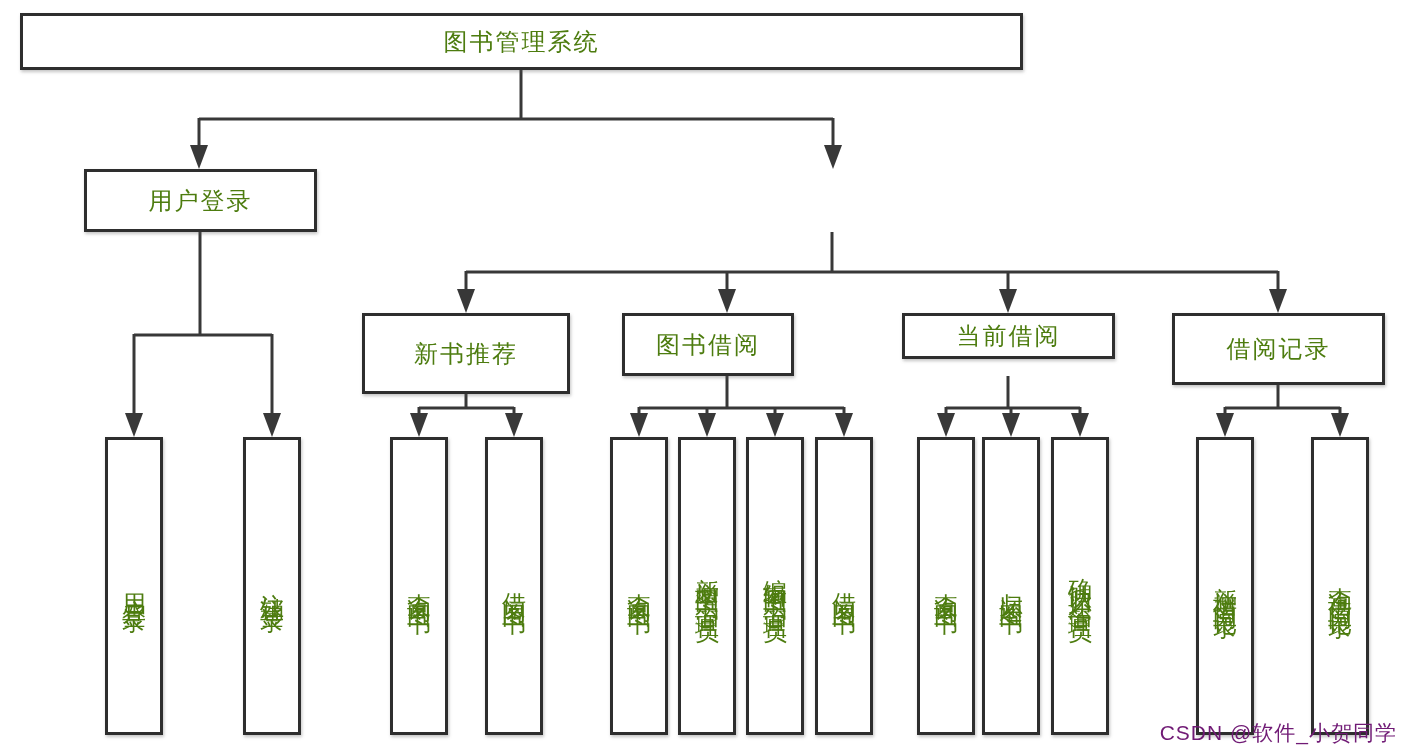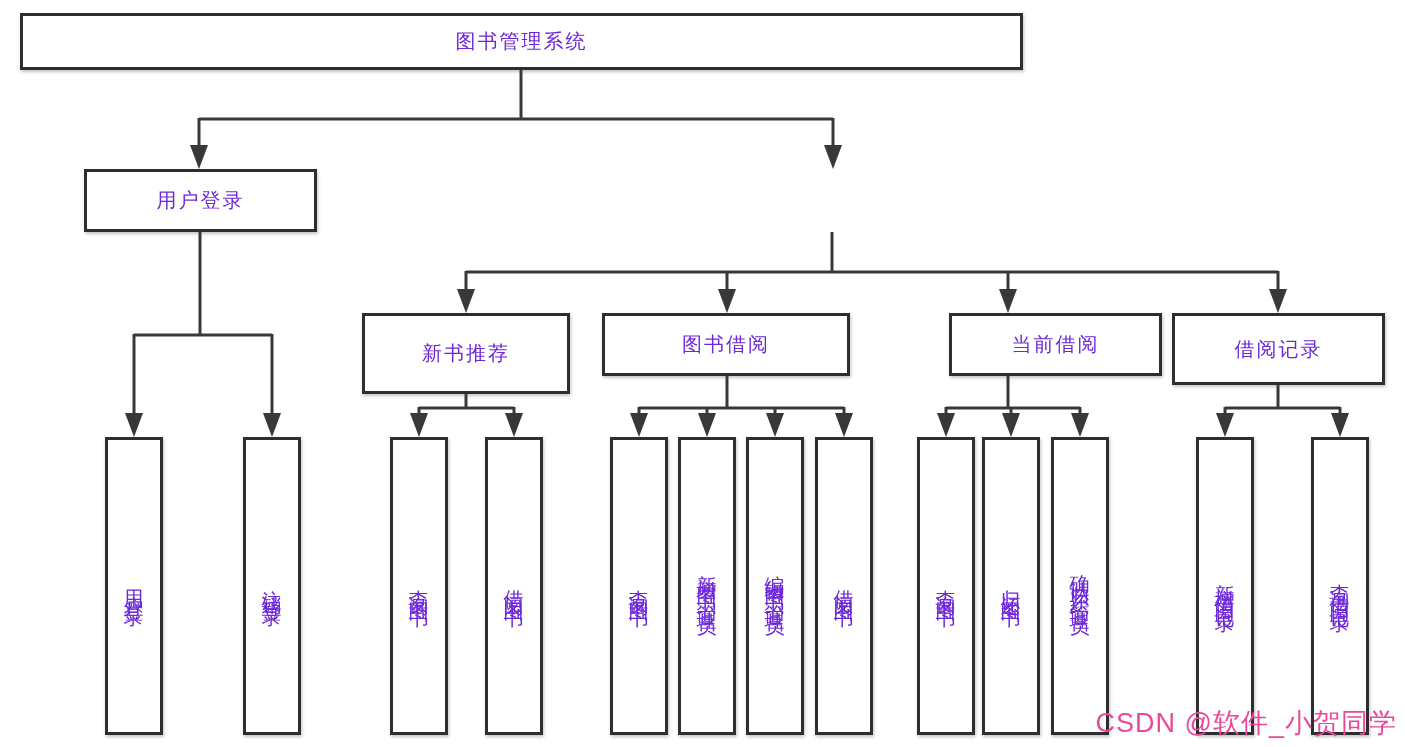--- a/index.html
+++ b/index.html
@@ -26,39 +26,39 @@
     position: absolute;
     box-sizing: border-box;
     border: 3px solid #2e2e2e;
     background: #ffffff;
     display: flex;
     align-items: center;
     justify-content: center;
     box-shadow: 1px 2px 3px rgba(90,90,90,0.35);
   }
   .node .label {
-    font-size: 20px;
-    color: #6d28d9;
+    font-size: 24px;
+    color: #4d7c0f;
     letter-spacing: 2px;
     white-space: nowrap;
     text-align: center;
   }
   .vnode .label {
     writing-mode: vertical-lr;
     text-orientation: mixed;
     letter-spacing: 6px;
     line-height: 1;
     white-space: normal;
   }
   .watermark {
     position: absolute;
     right: 8px;
-    bottom: 6px;
-    font-size: 27px;
-    color: #ec4899;
+    bottom: 0;
+    font-size: 21px;
+    color: #701a75;
     letter-spacing: 1px;
   }
 </style>
 </head>
 <body>
 
 <div class="canvas">
 
   <svg class="connectors" viewBox="0 0 1405 747" xmlns="http://www.w3.org/2000/svg">
     <g stroke="#383838" stroke-width="3" fill="none">
@@ -130,24 +130,24 @@
     <span class="label">图书管理系统</span>
   </div>
 
   <div class="node" style="left:84px;top:169px;width:233px;height:63px">
     <span class="label">用户登录</span>
   </div>
 
   <div class="node" style="left:362px;top:313px;width:208px;height:81px">
     <span class="label">新书推荐</span>
   </div>
-  <div class="node" style="left:602px;top:313px;width:248px;height:63px">
+  <div class="node" style="left:622px;top:313px;width:172px;height:63px">
     <span class="label">图书借阅</span>
   </div>
-  <div class="node" style="left:949px;top:313px;width:213px;height:63px">
+  <div class="node" style="left:902px;top:313px;width:213px;height:46px">
     <span class="label">当前借阅</span>
   </div>
   <div class="node" style="left:1172px;top:313px;width:213px;height:72px">
     <span class="label">借阅记录</span>
   </div>
 
   <div class="node vnode" style="left:105px;top:437px;width:58px;height:298px">
     <span class="label">用户登录</span>
   </div>
   <div class="node vnode" style="left:243px;top:437px;width:58px;height:298px">

